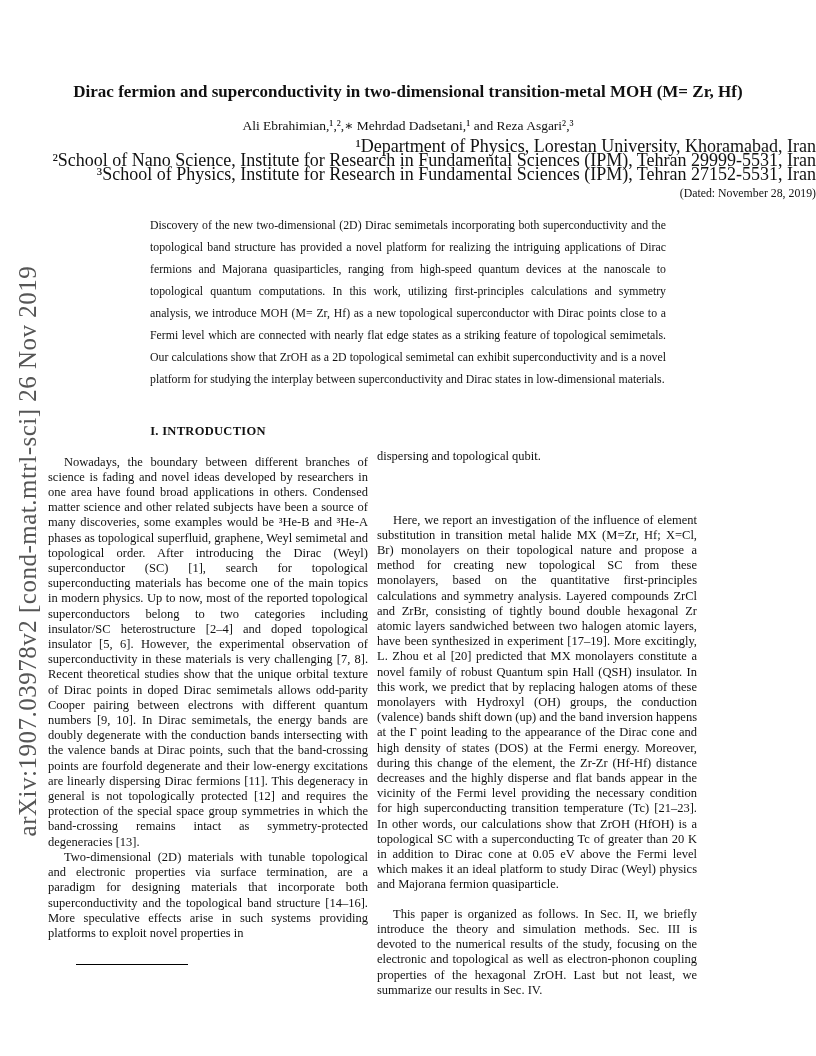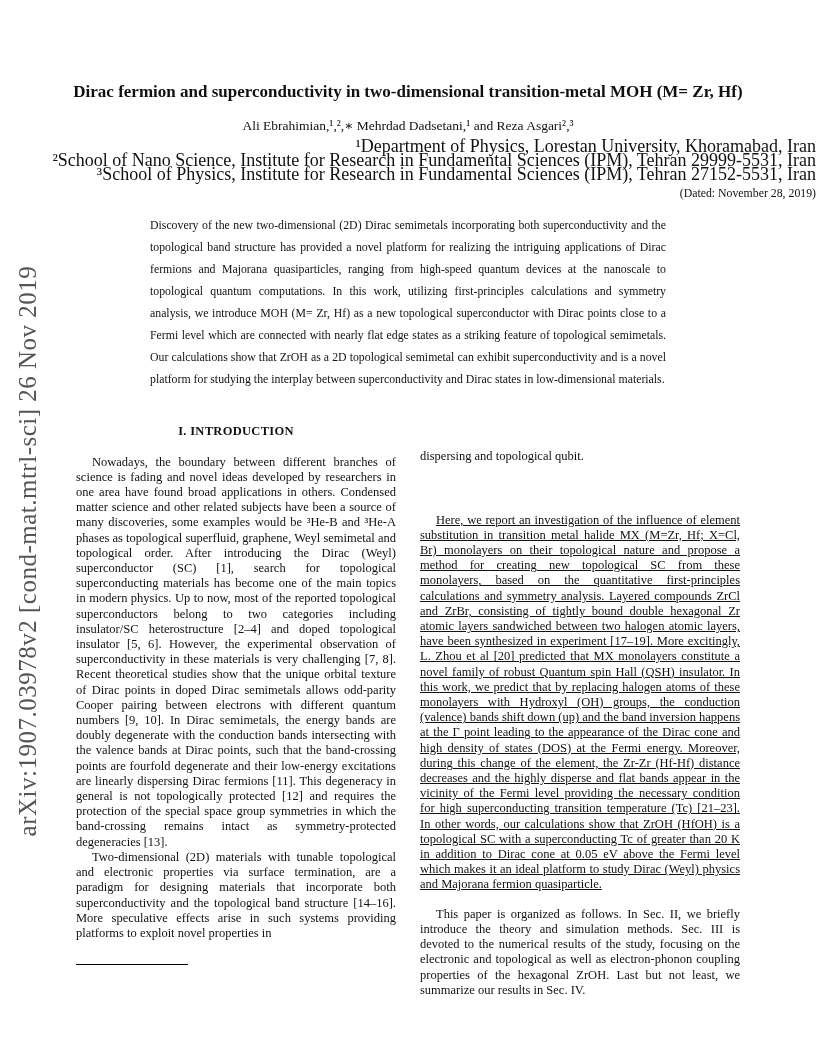--- a/index.html
+++ b/index.html
@@ -52,40 +52,40 @@
   }
   .abstract {
     margin: 13px auto 8px;
     width: 516px;
     text-align: justify;
     font-size: 11.8px;
     line-height: 22px;
   }
   .columns {
     display: flex;
-    gap: 24px;
-    padding: 20px 76px 0;
+    gap: 9px;
+    padding: 20px 48px 0;
   }
   .col {
     width: 320px;
     text-align: justify;
     font-size: 12.5px;
     line-height: 15.2px;
   }
   .col p { margin: 0; }
   .section-heading {
     margin: 6px 0 15px;
     text-align: center;
     font-weight: bold;
     font-size: 12.5px;
     letter-spacing: 0.3px;
   }
   .indent { text-indent: 16px; }
   .col-right { padding-top: 31px; }
-  .para-gap-large { margin-top: 48px !important; text-decoration: underline; }
+  .para-gap-large { margin-top: 48px !important; }
   .para-gap { margin-top: 14px !important; }
   .footnote {
     position: absolute;
     left: 76px;
     top: 964px;
     width: 340px;
     font-size: 11.2px;
   }
   .footnote-rule {
     width: 112px;

